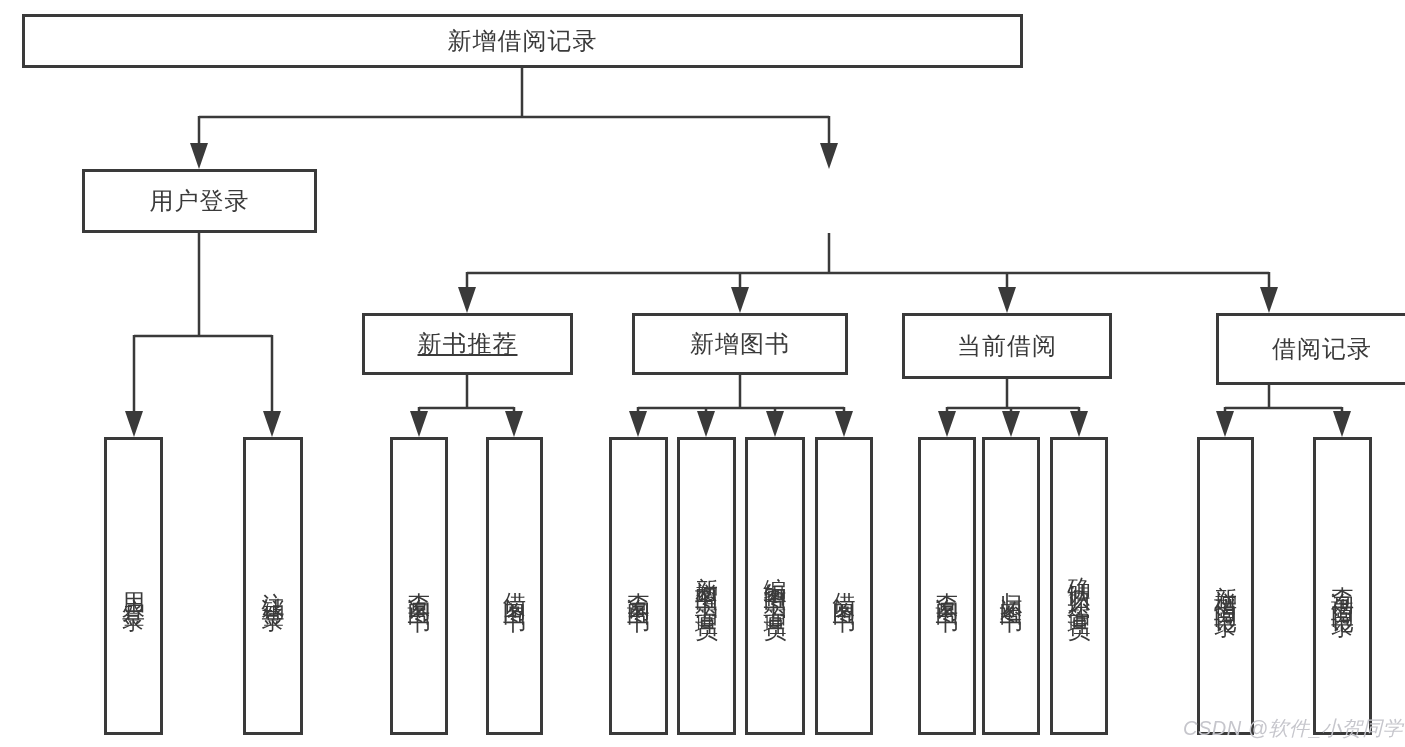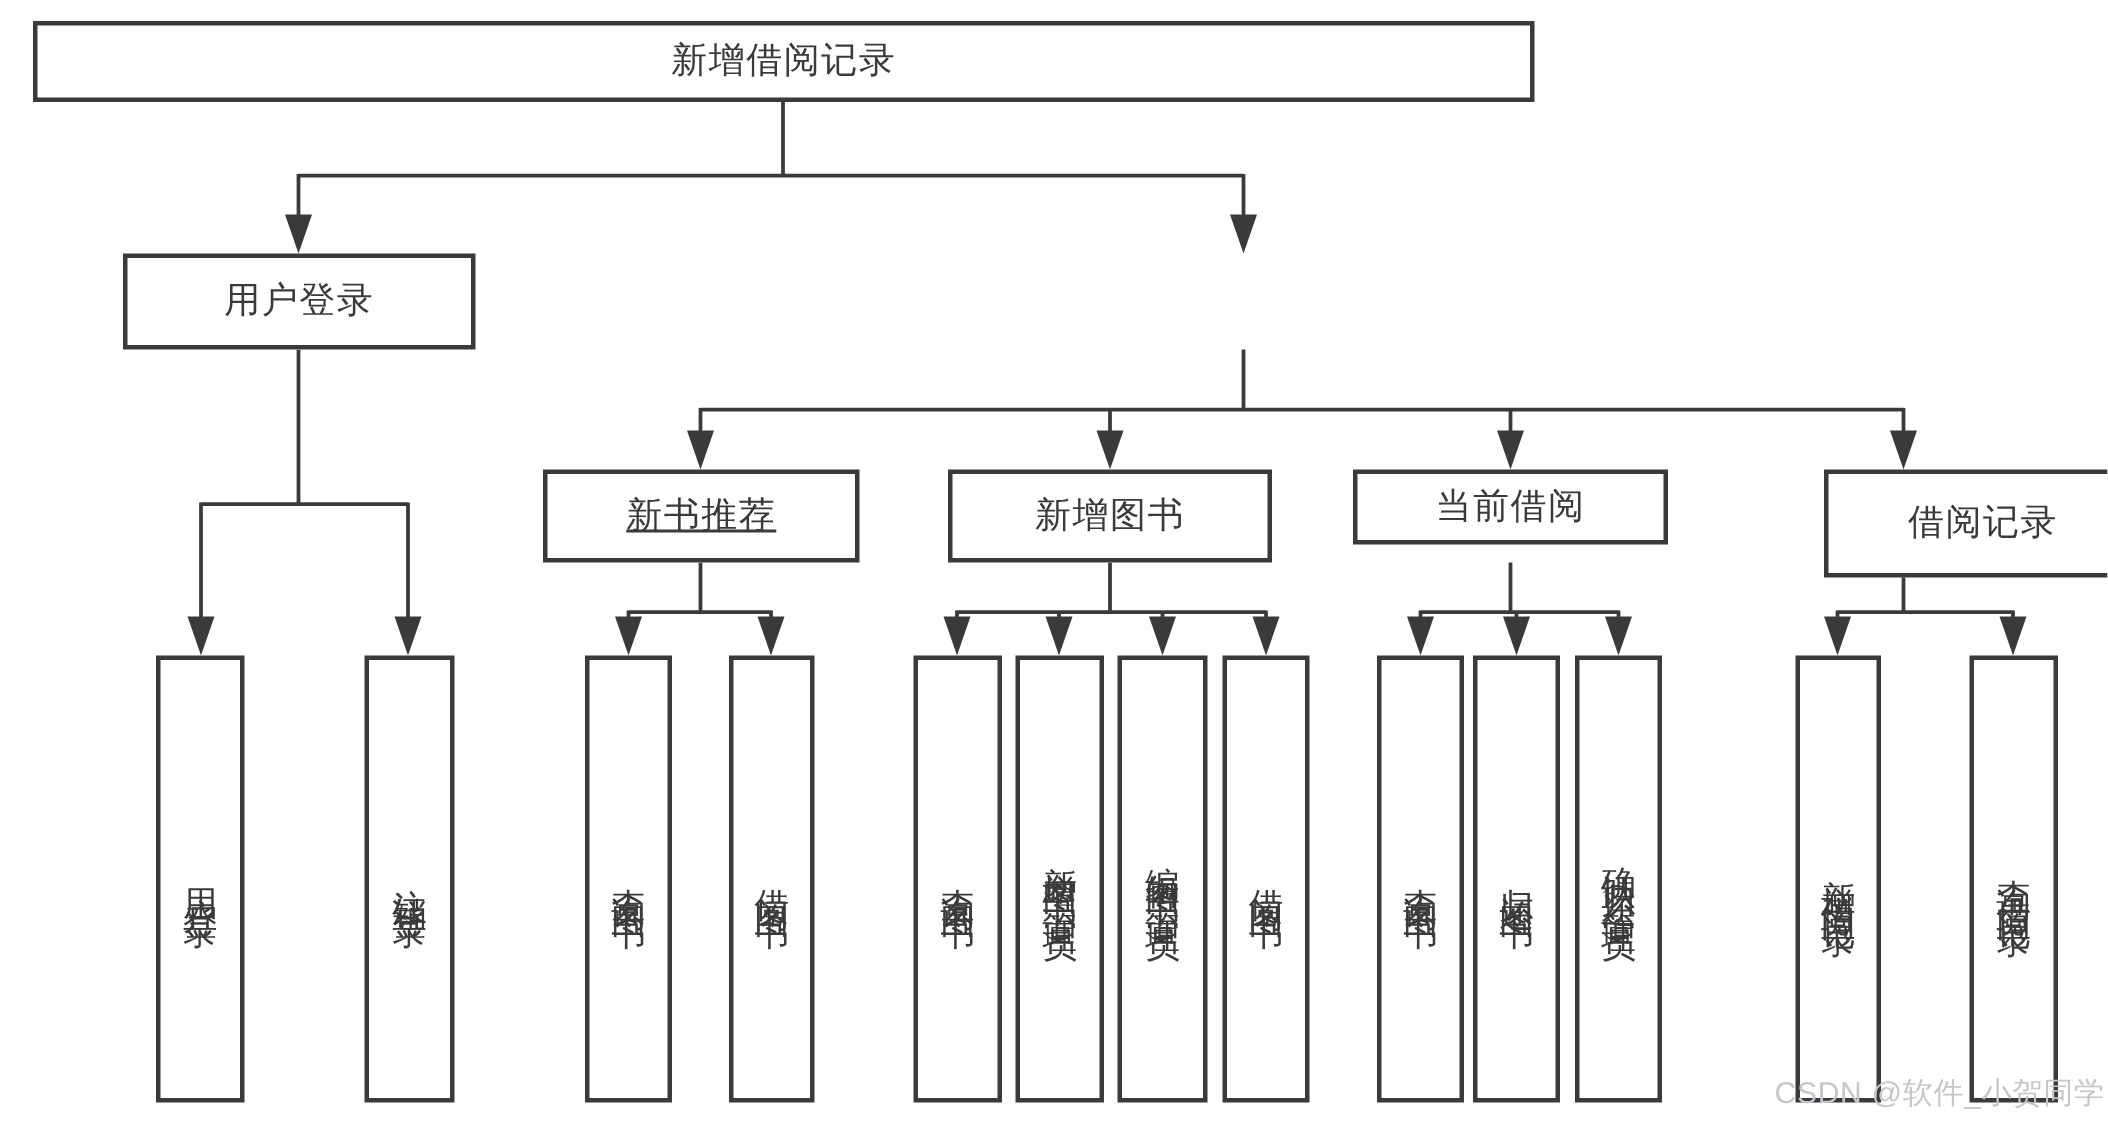--- a/index.html
+++ b/index.html
@@ -46,20 +46,21 @@
   }
   .watermark {
     position: absolute;
     left: 1183px;
     top: 715px;
     z-index: 3;
     font-size: 20px;
     letter-spacing: 0.5px;
     color: #c6c6cc;
     white-space: nowrap;
+    font-style: italic;
   }
 </style>
 </head>
 <body>
 
 <div class="canvas">
 
   <svg class="connectors" width="1405" height="747" viewBox="0 0 1405 747">
     <path fill="none" stroke="#3a3a3a" stroke-width="2.5" d="
       M522 68 V117 M199 117 H829 M199 116 V152 M829 116 V152
@@ -91,21 +92,21 @@
       <polygon points="1342,437 1333,411 1351,411"></polygon>
     </g>
   </svg>
 
   <div class="box hbox" style="left:22px; top:14px; width:1001px; height:54px;">新增借阅记录</div>
 
   <div class="box hbox" style="left:82px; top:169px; width:235px; height:64px;">用户登录</div>
 
   <div class="box hbox" style="left:362px; top:313px; width:211px; height:62px;text-decoration:underline;">新书推荐</div>
   <div class="box hbox" style="left:632px; top:313px; width:216px; height:62px;">新增图书</div>
-  <div class="box hbox" style="left:902px; top:313px; width:210px; height:50px;">当前借阅</div>
+  <div class="box hbox" style="left:902px; top:313px; width:210px; height:66px;">当前借阅</div>
   <div class="box hbox" style="left:1216px; top:313px; width:212px; height:72px;">借阅记录</div>
 
   <div class="box vbox" style="left:104px; top:437px; width:59px; height:298px;">用户登录</div>
   <div class="box vbox" style="left:243px; top:437px; width:60px; height:298px;">注销登录</div>
 
   <div class="box vbox" style="left:390px; top:437px; width:58px; height:298px;">查询图书</div>
   <div class="box vbox" style="left:486px; top:437px; width:57px; height:298px;">借阅图书</div>
 
   <div class="box vbox" style="left:609px; top:437px; width:59px; height:298px;">查询图书</div>
   <div class="box vbox" style="left:677px; top:437px; width:59px; height:298px;">新增图书（管理员）</div>

